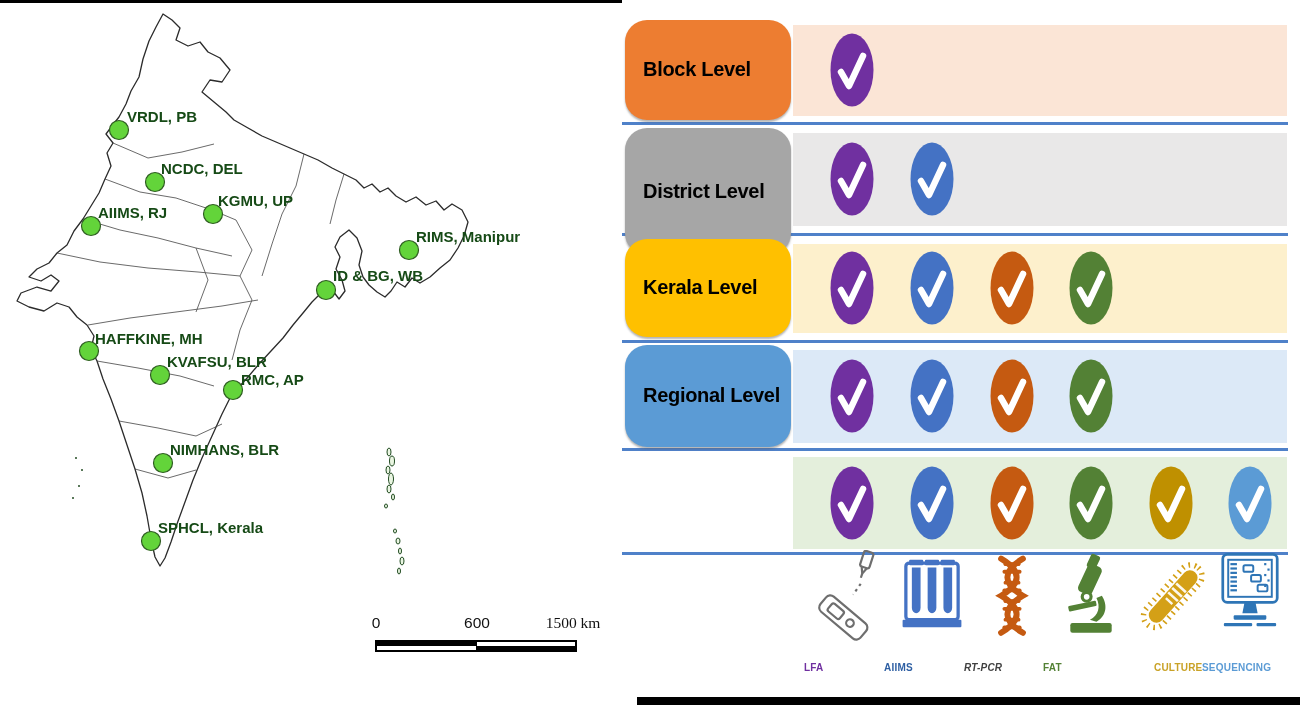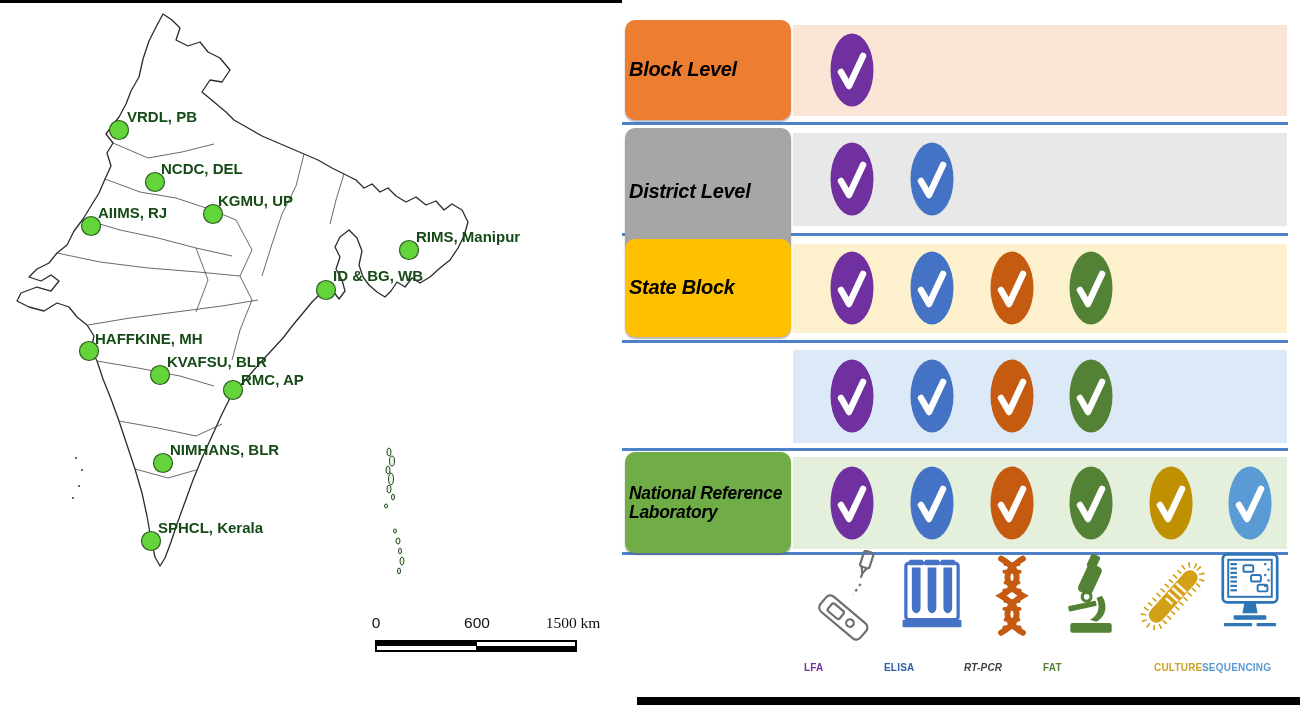--- a/index.html
+++ b/index.html
@@ -9,23 +9,23 @@
   .black-bar{background:#000;}
   
   #map-area{left:0;top:0;width:620px;height:672px;}
   .map-site-label{font-weight:bold;font-size:15px;}
   .scale-label{position:absolute;top:614px;font-size:15.5px;color:#111;text-align:center;font-weight:400;}
   #scale-bar{position:absolute;left:375px;top:640px;width:202px;height:12px;border:2px solid #000;display:flex;box-sizing:border-box;}
   .scale-cell{flex:1;display:flex;flex-direction:column;}
   .scale-cell div{flex:1;}
   
   .row-bg{position:absolute;left:793px;width:494px;}
-  .row-label-box{position:absolute;left:625px;width:166px;border-radius:10px;
-     display:flex;align-items:center;box-sizing:border-box;padding-left:4px;
-     box-shadow:0 2px 2px rgba(90,90,90,.45);font-style:italic;}
+  .row-label-box{position:absolute;left:625px;width:166px;border-radius:22px;
+     display:flex;align-items:center;box-sizing:border-box;padding-left:18px;
+     box-shadow:0 2px 2px rgba(90,90,90,.45);}
   .row-label-text{font-weight:bold;color:#000;font-size:20px;line-height:1.08;letter-spacing:-0.3px;}
   .sep-line{position:absolute;left:622px;width:666px;height:2.5px;background:#4f81c9;}
   .check{position:absolute;width:44px;height:74px;}
   .icon-wrap{position:absolute;top:550px;width:70px;height:100px;display:flex;align-items:flex-start;justify-content:center;}
   .method-label{position:absolute;top:662px;width:96px;text-align:left;font-weight:bold;font-size:10px;letter-spacing:0.2px;}
 </style>
 </head>
 <body>
 
 <div id="root">
@@ -163,39 +163,42 @@
         </svg></div>
       <div class="check" style="left: 990px; top: 251px;"><svg width="44" height="74" viewBox="0 0 44 74">
           <ellipse cx="22" cy="37" rx="21.5" ry="36.5" fill="#C55A11"></ellipse>
           <path d="M11 39 L19 53 L33 23" fill="none" stroke="#fff" stroke-width="6.5" stroke-linecap="round" stroke-linejoin="round"></path>
         </svg></div>
       <div class="check" style="left: 1069px; top: 251px;"><svg width="44" height="74" viewBox="0 0 44 74">
           <ellipse cx="22" cy="37" rx="21.5" ry="36.5" fill="#538135"></ellipse>
           <path d="M11 39 L19 53 L33 23" fill="none" stroke="#fff" stroke-width="6.5" stroke-linecap="round" stroke-linejoin="round"></path>
         </svg></div>
       <div class="row-label-box" style="top: 239px; height: 98px; background: rgb(255, 192, 0);">
-        <div class="row-label-text" style="position: static;">State Block</div>
+        <div class="row-label-text" style="position: static;">Kerala Level</div>
       </div>
       <div class="row-bg" style="top: 350px; height: 93px; background: rgb(220, 233, 247);"></div>
       <div class="check" style="left: 830px; top: 359px;"><svg width="44" height="74" viewBox="0 0 44 74">
           <ellipse cx="22" cy="37" rx="21.5" ry="36.5" fill="#7030A0"></ellipse>
           <path d="M11 39 L19 53 L33 23" fill="none" stroke="#fff" stroke-width="6.5" stroke-linecap="round" stroke-linejoin="round"></path>
         </svg></div>
       <div class="check" style="left: 910px; top: 359px;"><svg width="44" height="74" viewBox="0 0 44 74">
           <ellipse cx="22" cy="37" rx="21.5" ry="36.5" fill="#4472C4"></ellipse>
           <path d="M11 39 L19 53 L33 23" fill="none" stroke="#fff" stroke-width="6.5" stroke-linecap="round" stroke-linejoin="round"></path>
         </svg></div>
       <div class="check" style="left: 990px; top: 359px;"><svg width="44" height="74" viewBox="0 0 44 74">
           <ellipse cx="22" cy="37" rx="21.5" ry="36.5" fill="#C55A11"></ellipse>
           <path d="M11 39 L19 53 L33 23" fill="none" stroke="#fff" stroke-width="6.5" stroke-linecap="round" stroke-linejoin="round"></path>
         </svg></div>
       <div class="check" style="left: 1069px; top: 359px;"><svg width="44" height="74" viewBox="0 0 44 74">
           <ellipse cx="22" cy="37" rx="21.5" ry="36.5" fill="#538135"></ellipse>
           <path d="M11 39 L19 53 L33 23" fill="none" stroke="#fff" stroke-width="6.5" stroke-linecap="round" stroke-linejoin="round"></path>
         </svg></div>
+      <div class="row-label-box" style="top: 345px; height: 102px; background: rgb(91, 155, 213);">
+        <div class="row-label-text" style="position: static;">Regional Level</div>
+      </div>
       <div class="row-bg" style="top: 457px; height: 92px; background: rgb(228, 239, 220);"></div>
       <div class="check" style="left: 830px; top: 465.5px;"><svg width="44" height="74" viewBox="0 0 44 74">
           <ellipse cx="22" cy="37" rx="21.5" ry="36.5" fill="#7030A0"></ellipse>
           <path d="M11 39 L19 53 L33 23" fill="none" stroke="#fff" stroke-width="6.5" stroke-linecap="round" stroke-linejoin="round"></path>
         </svg></div>
       <div class="check" style="left: 910px; top: 465.5px;"><svg width="44" height="74" viewBox="0 0 44 74">
           <ellipse cx="22" cy="37" rx="21.5" ry="36.5" fill="#4472C4"></ellipse>
           <path d="M11 39 L19 53 L33 23" fill="none" stroke="#fff" stroke-width="6.5" stroke-linecap="round" stroke-linejoin="round"></path>
         </svg></div>
       <div class="check" style="left: 990px; top: 465.5px;"><svg width="44" height="74" viewBox="0 0 44 74">
@@ -207,23 +210,20 @@
           <path d="M11 39 L19 53 L33 23" fill="none" stroke="#fff" stroke-width="6.5" stroke-linecap="round" stroke-linejoin="round"></path>
         </svg></div>
       <div class="check" style="left: 1149px; top: 465.5px;"><svg width="44" height="74" viewBox="0 0 44 74">
           <ellipse cx="22" cy="37" rx="21.5" ry="36.5" fill="#BF9000"></ellipse>
           <path d="M11 39 L19 53 L33 23" fill="none" stroke="#fff" stroke-width="6.5" stroke-linecap="round" stroke-linejoin="round"></path>
         </svg></div>
       <div class="check" style="left: 1228px; top: 465.5px;"><svg width="44" height="74" viewBox="0 0 44 74">
           <ellipse cx="22" cy="37" rx="21.5" ry="36.5" fill="#5B9BD5"></ellipse>
           <path d="M11 39 L19 53 L33 23" fill="none" stroke="#fff" stroke-width="6.5" stroke-linecap="round" stroke-linejoin="round"></path>
         </svg></div>
-      <div class="row-label-box" style="top: 452px; height: 101px; background: rgb(112, 173, 71);">
-        <div class="row-label-text" style="position: static; font-size: 17.5px;">National Reference Laboratory</div>
-      </div>
       <div class="icon-wrap" style="left: 817px;">
         <svg width="70" height="98" viewBox="0 0 64 90">
       <g fill="none" stroke="#6e6e6e" stroke-width="2">
         <g transform="rotate(18 44 12)">
           <rect x="40" y="1" width="9" height="15" rx="2"></rect>
           <path d="M42,16 l2.5,6 l2.5,-6"></path>
           <line x1="44.5" y1="22" x2="44.5" y2="26"></line>
         </g>
         <line x1="40" y1="31" x2="33" y2="41" stroke-dasharray="2.5 3.5"></line>
         <g transform="rotate(-50 24 62)">
@@ -242,21 +242,21 @@
         <rect x="11" y="9" width="13" height="5" rx="1"></rect>
         <rect x="25.5" y="9" width="13" height="5" rx="1"></rect>
         <rect x="40" y="9" width="13" height="5" rx="1"></rect>
         <path d="M13.5,16 h8 v37 a4,5 0 0 1 -8,0 z"></path>
         <path d="M28,16 h8 v37 a4,5 0 0 1 -8,0 z"></path>
         <path d="M42.5,16 h8 v37 a4,5 0 0 1 -8,0 z"></path>
         <rect x="5" y="64" width="54" height="7" rx="1"></rect>
       </g>
     </svg>
       </div>
-      <div class="method-label" style="left: 884px; color: rgb(46, 95, 163);">ELISA</div>
+      <div class="method-label" style="left: 884px; color: rgb(46, 95, 163);">AIIMS</div>
       <div class="icon-wrap" style="left: 977px;">
         <svg width="70" height="98" viewBox="0 0 64 90">
       <g stroke="#C55A11" fill="none" stroke-linecap="round">
         <path d="M22,8 C41,19 41,31 22,42 C41,53 41,65 22,76" stroke-width="5.5"></path>
         <path d="M42,8 C23,19 23,31 42,42 C23,53 23,65 42,76" stroke-width="5.5"></path>
         <g stroke-width="3.5">
           <line x1="26" y1="13" x2="38" y2="13"></line>
               <line x1="25" y1="20" x2="39" y2="20"></line>
           <line x1="26" y1="30" x2="38" y2="30"></line>
               <line x1="25" y1="37" x2="39" y2="37"></line>

